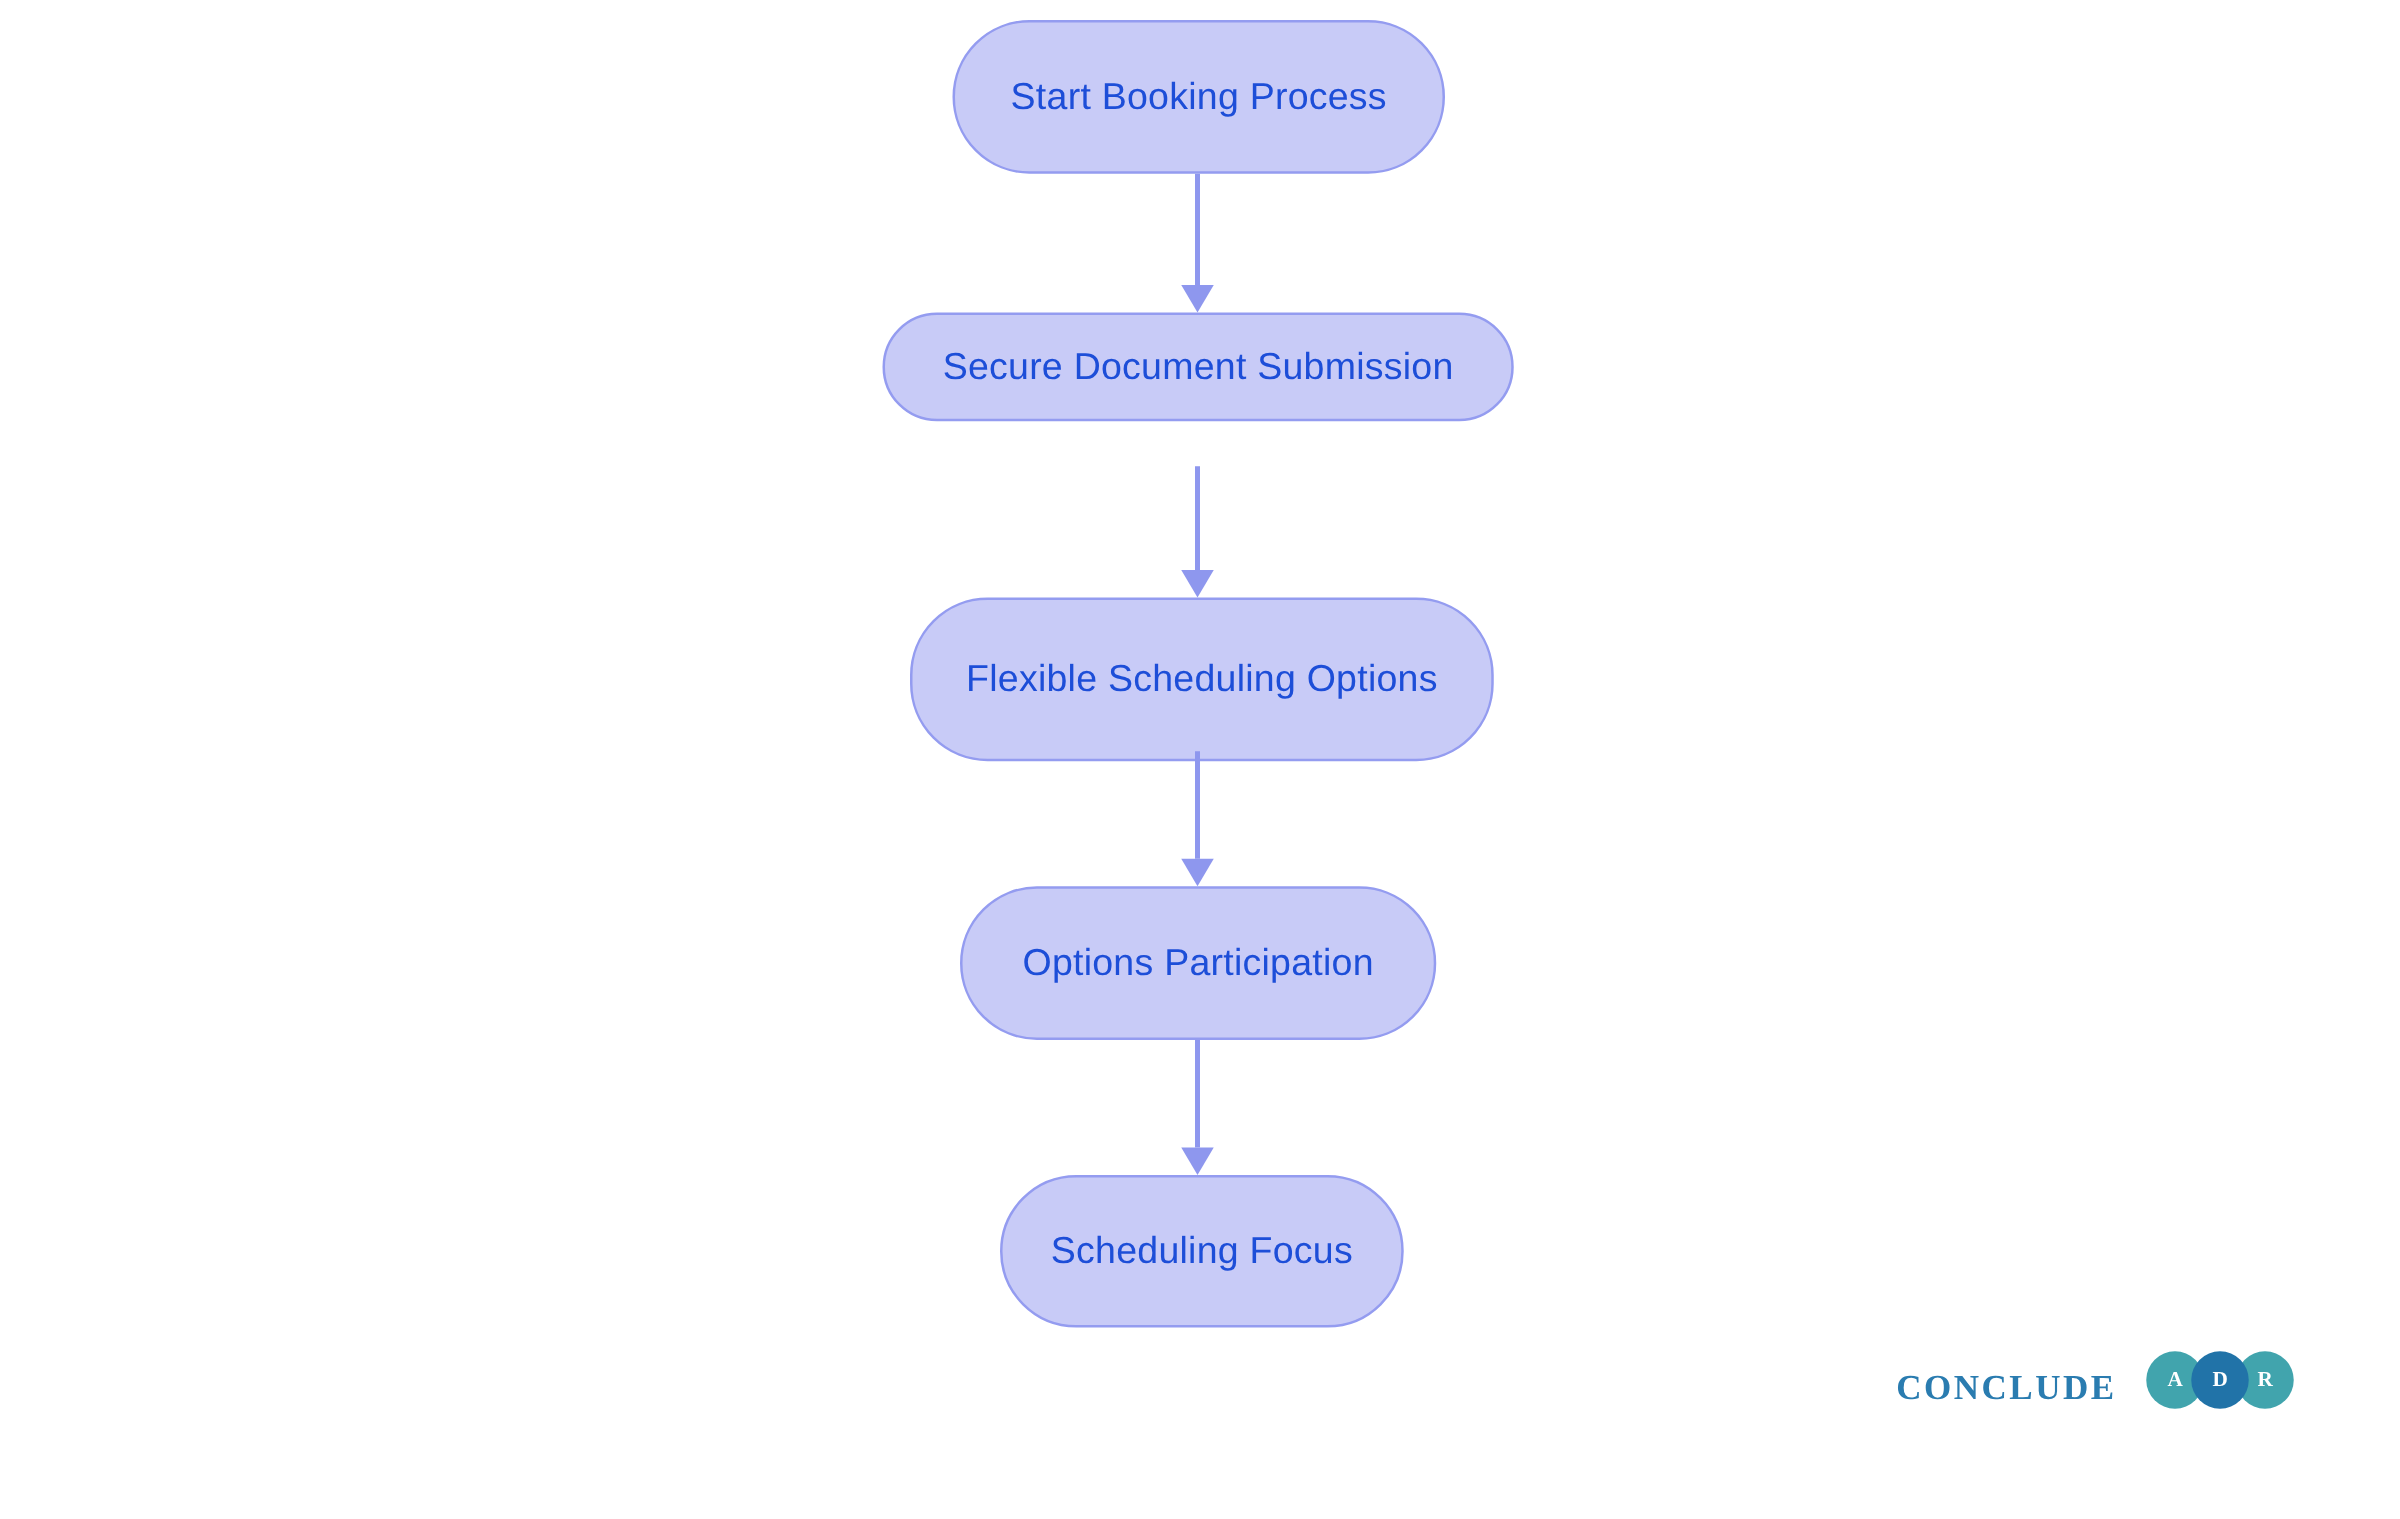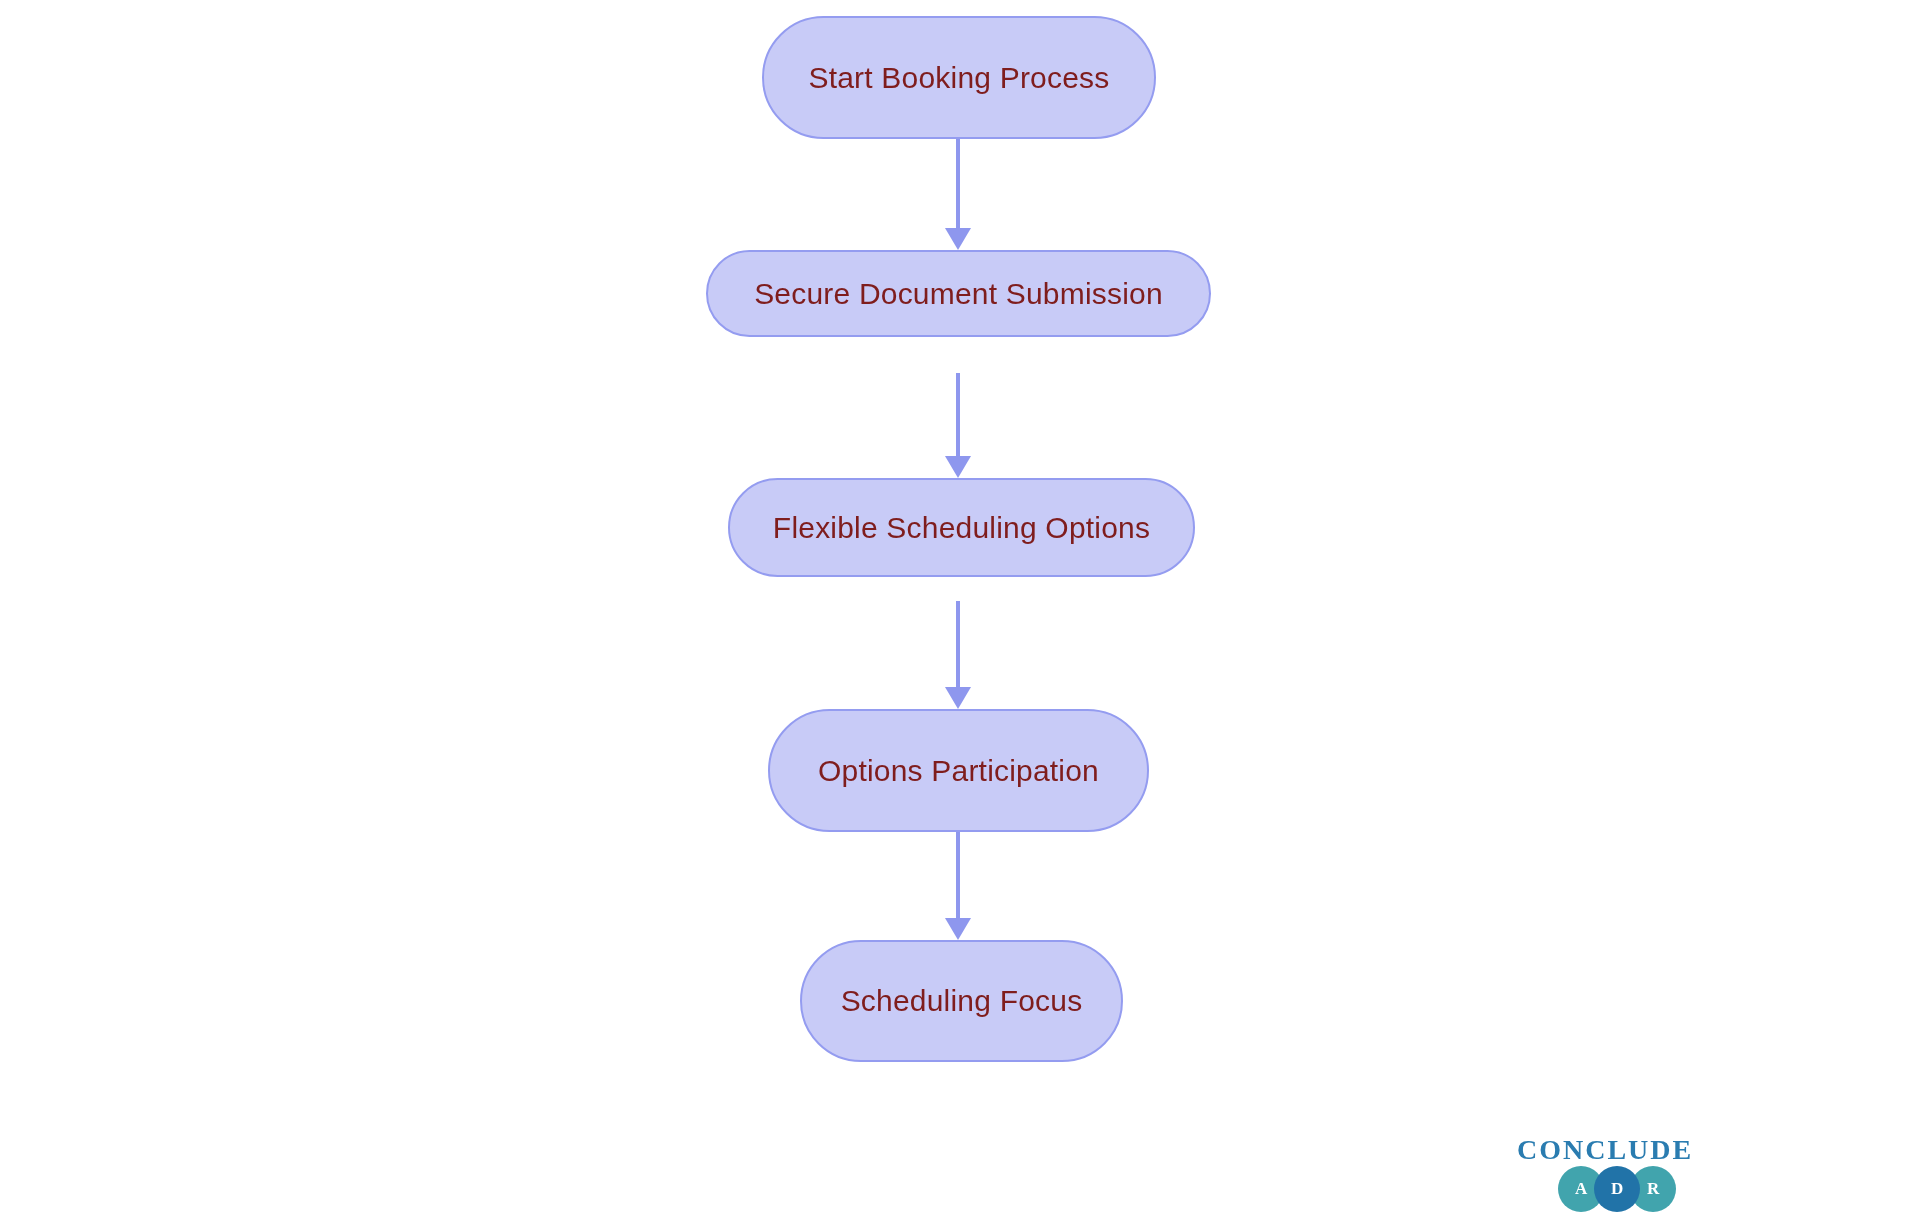--- a/index.html
+++ b/index.html
@@ -17,29 +17,29 @@
   }
   
   .flow-node {
     position: absolute;
     background: #c8cbf7;
     border: 2px solid #949cf0;
     border-radius: 62px;
     display: flex;
     align-items: center;
     justify-content: center;
-    color: #7f1d1d;
+    color: #1d4ed8;
     font-size: 30px;
     letter-spacing: 0.2px;
     white-space: nowrap;
     text-align: center;
   }
   .node-1 { left: 762px; top: 16px;  width: 394px; height: 123px; }
   .node-2 { left: 706px; top: 250px; width: 505px; height: 87px; }
-  .node-3 { left: 728px; top: 478px; width: 467px; height: 99px; }
+  .node-3 { left: 728px; top: 478px; width: 467px; height: 131px; }
   .node-4 { left: 768px; top: 709px; width: 381px; height: 123px; }
   .node-5 { left: 800px; top: 940px; width: 323px; height: 122px; }
 
   
   .edge-line {
     position: absolute;
     left: 956px;
     width: 4px;
     background: #8e97ee;
   }
@@ -58,25 +58,24 @@
   .head-2 { top: 456px; }
   .line-3 { top: 601px; height: 86px; }
   .head-3 { top: 687px; }
   .line-4 { top: 832px; height: 86px; }
   .head-4 { top: 918px; }
 
   
   .logo {
     position: absolute;
     left: 1517px;
-    top: 1134px;
+    top: 1079px;
     height: 48px;
     display: flex;
-    align-items: center;
-    flex-direction: column;
+    align-items: flex-end;
   }
   .logo-brand {
     font-family: "Liberation Serif", serif;
     font-weight: bold;
     font-size: 28px;
     color: #2a7cb0;
     letter-spacing: 2px;
   }
   .logo-badges {
     display: flex;

